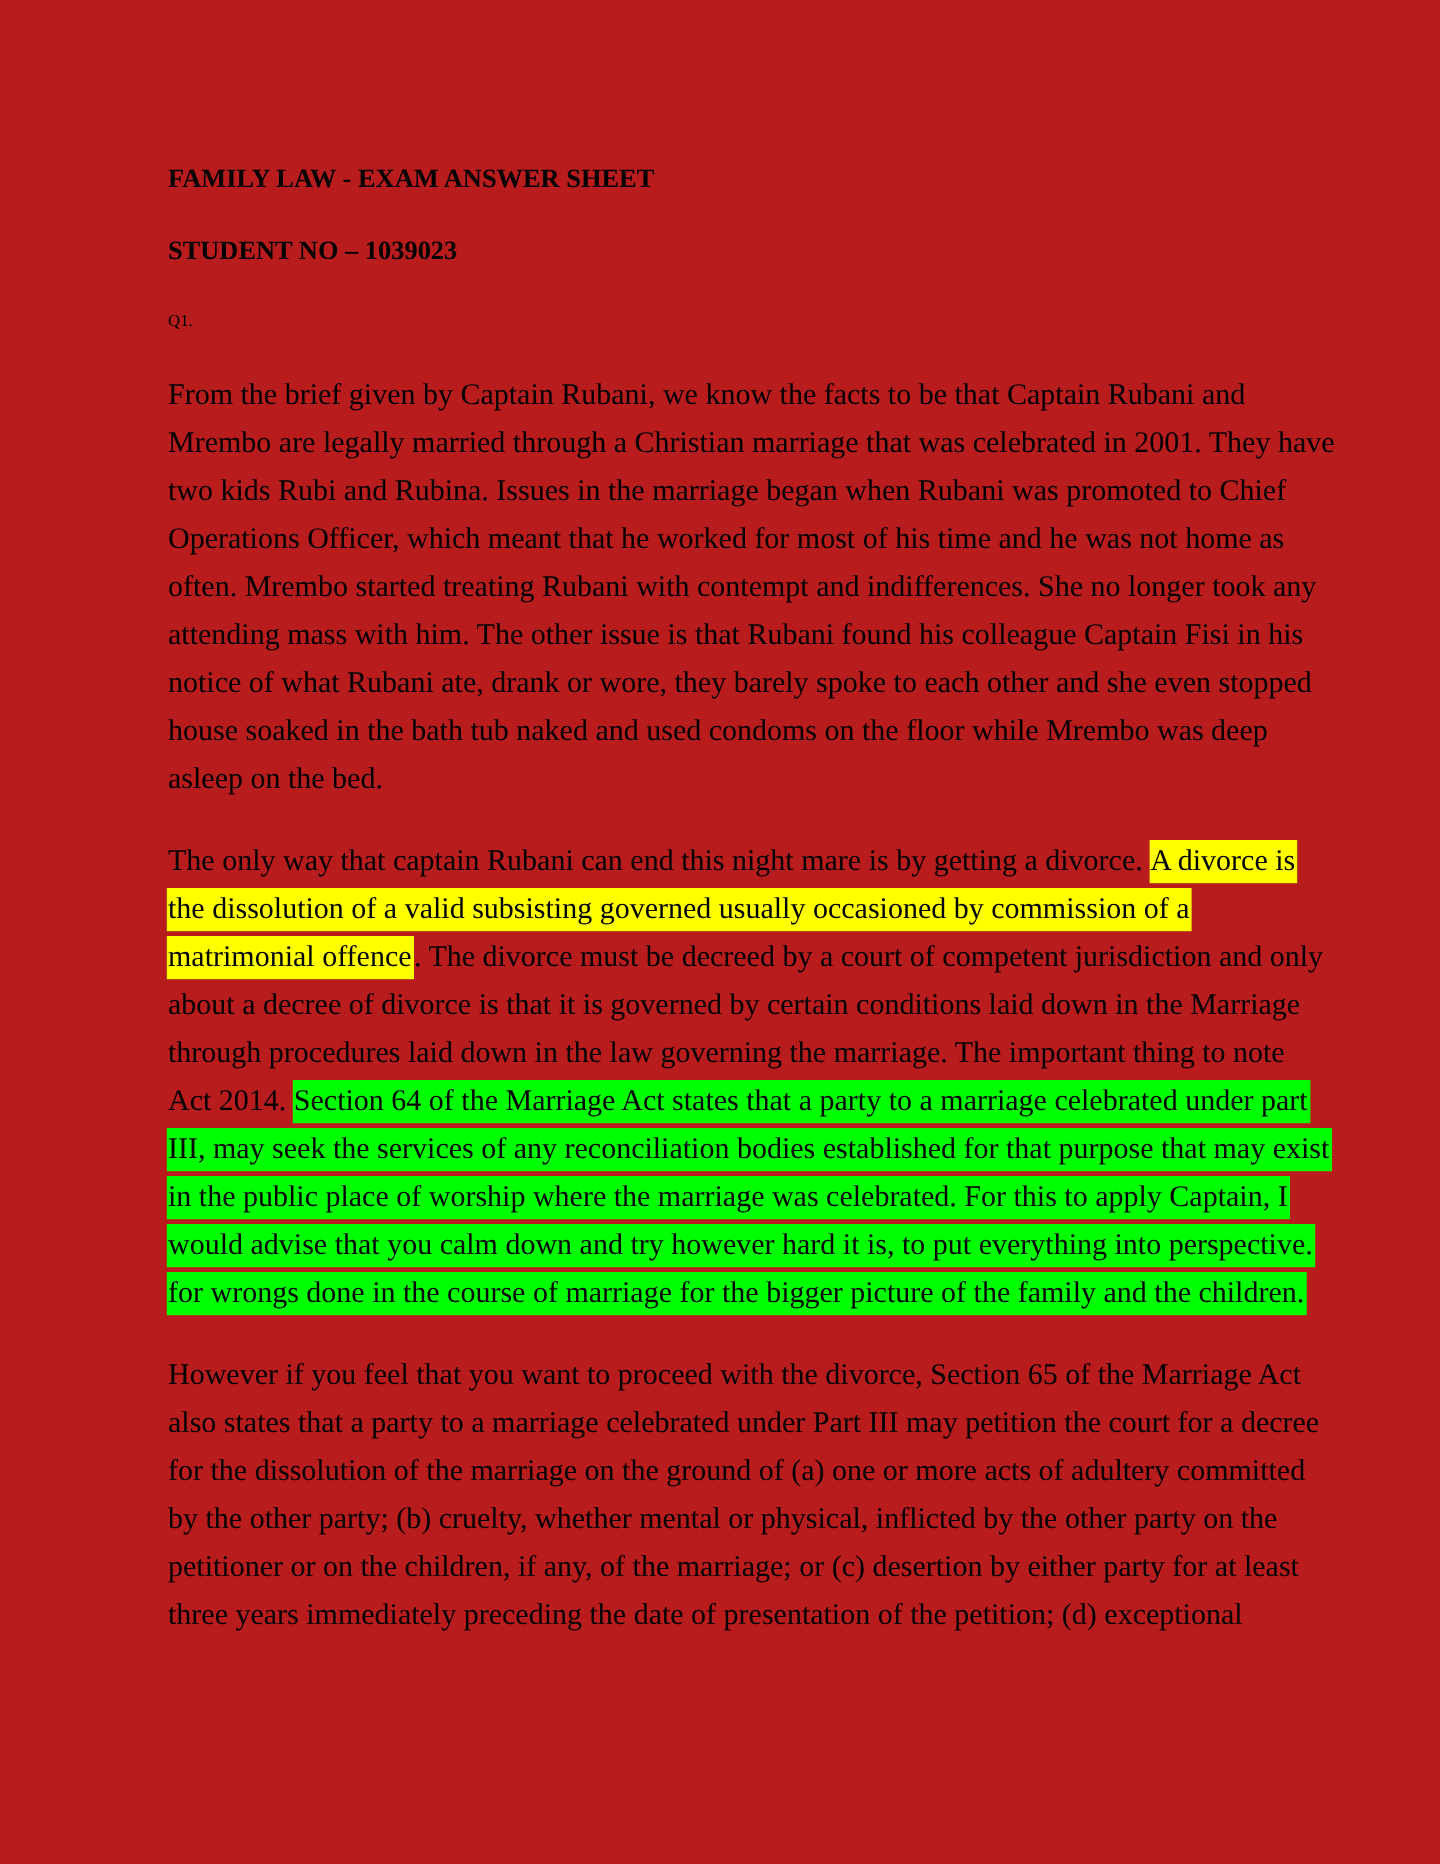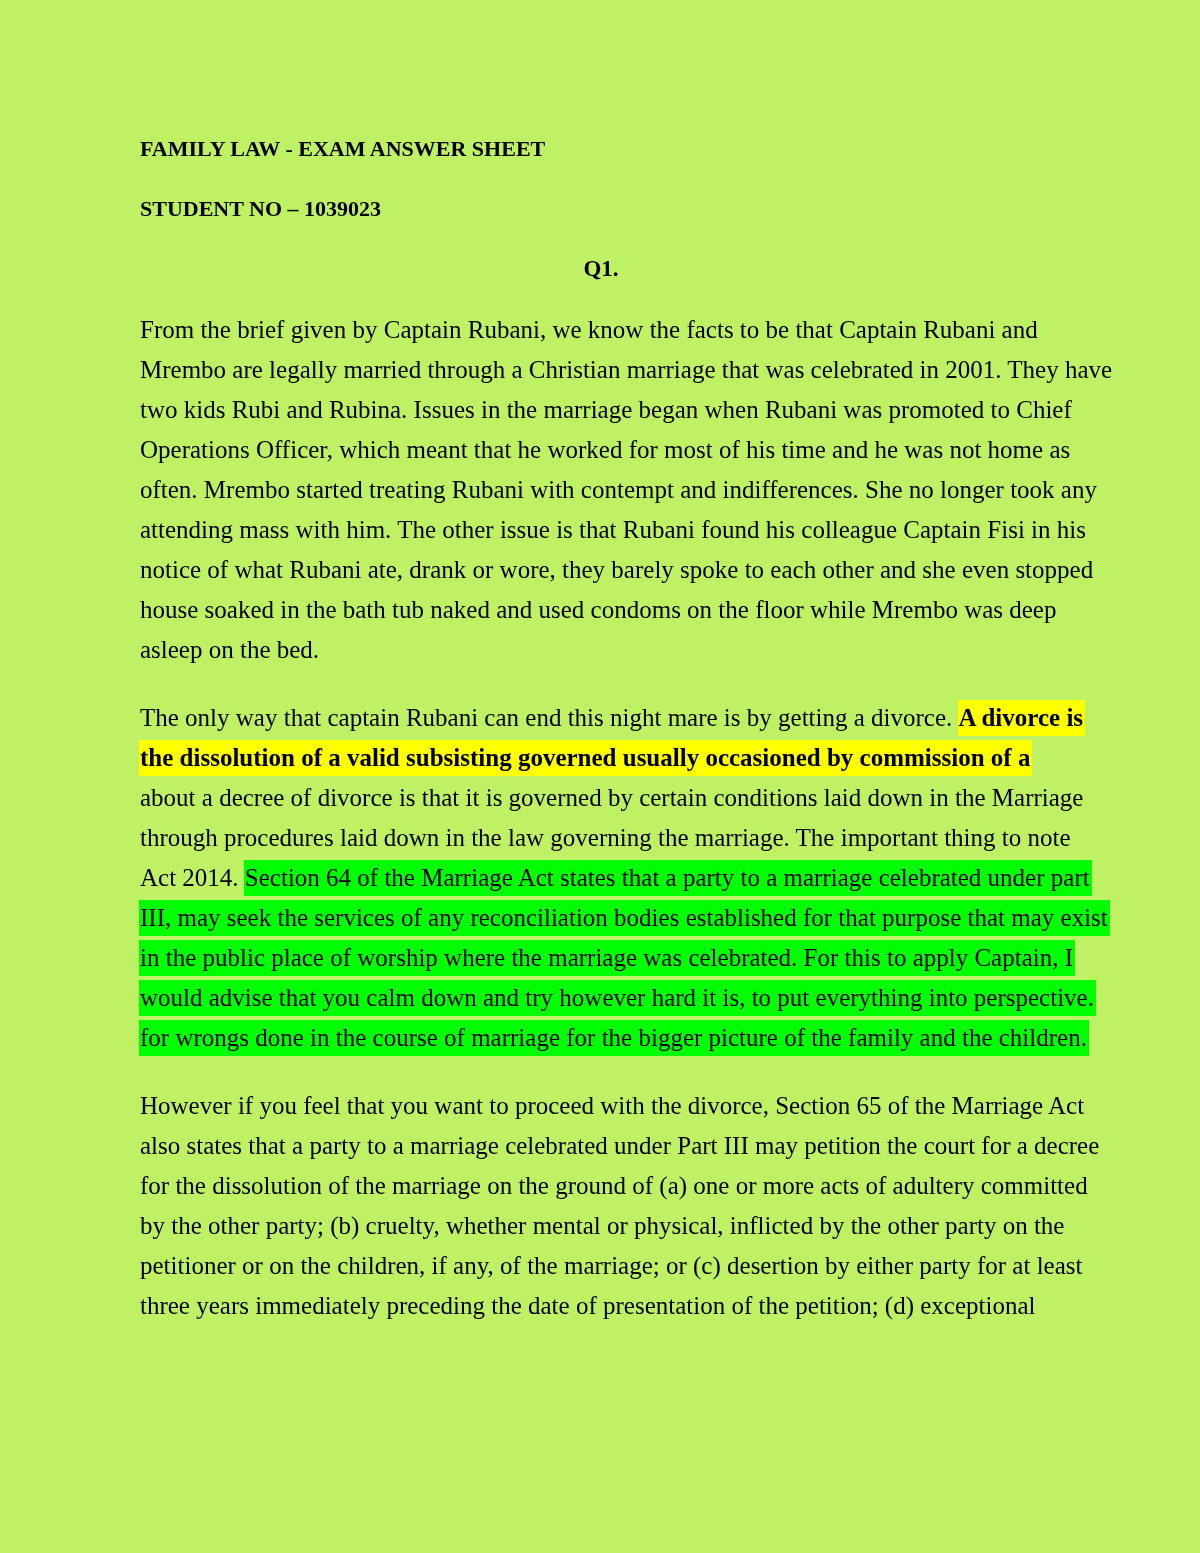--- a/index.html
+++ b/index.html
@@ -3,21 +3,21 @@
 <meta charset="utf-8">
 <style>
   html, body {
     margin: 0;
     padding: 0;
     background: #ffffff;
   }
   .doc-page {
     width: 1200px;
     height: 1553px;
-    background: #bef264;
+    background: #b91c1c;
     box-sizing: border-box;
     padding: 134px 138px 0 140px;
     font-family: "Liberation Serif", "DejaVu Serif", serif;
     color: #000000;
     overflow: hidden;
   }
   .doc-title {
     font-size: 22px;
     font-weight: bold;
     line-height: 30px;
@@ -25,41 +25,40 @@
     white-space: pre;
   }
   .student-no {
     font-size: 22px;
     font-weight: bold;
     line-height: 30px;
     margin: 0 0 30px 0;
     white-space: pre;
   }
   .question-label {
-    font-size: 23px;
-    font-weight: bold;
+    font-size: 14px;
+    font-weight: normal;
     line-height: 30px;
     margin: 0 0 26px 0;
     white-space: pre;
-    text-align: center;
   }
   .para {
     margin: 0 0 28px 0;
   }
   .line {
     height: 40px;
     line-height: 40px;
     font-size: 25px;
     white-space: pre;
   }
   .hl {
     padding: 4px 2px 5px 1px;
     margin-left: -1px;
   }
-  .hl-yellow { background: var(--hl-yellow, #ffff00); font-weight: bold; }
+  .hl-yellow { background: var(--hl-yellow, #ffff00); }
   .hl-green  { background: var(--hl-green, #00ff00); }
 </style>
 </head>
 <body>
 
 <div class="doc-page">
   <div class="doc-title">FAMILY LAW - EXAM ANSWER SHEET</div>
   <div class="student-no">STUDENT NO – 1039023</div>
   <div class="question-label">Q1.</div>
   <div>
@@ -70,20 +69,21 @@
         <div class="line"><span>Operations Officer, which meant that he worked for most of his time and he was not home as</span></div>
         <div class="line"><span>often. Mrembo started treating Rubani with contempt and indifferences. She no longer took any</span></div>
         <div class="line"><span>attending mass with him. The other issue is that Rubani found his colleague Captain Fisi in his</span></div>
         <div class="line"><span>notice of what Rubani ate, drank or wore, they barely spoke to each other and she even stopped</span></div>
         <div class="line"><span>house soaked in the bath tub naked and used condoms on the floor while Mrembo was deep</span></div>
         <div class="line"><span>asleep on the bed.</span></div>
       </div>
       <div class="para">
         <div class="line"><span>The only way that captain Rubani can end this night mare is by getting a divorce. </span><span class="hl hl-yellow">A divorce is</span></div>
         <div class="line"><span class="hl hl-yellow">the dissolution of a valid subsisting governed usually occasioned by commission of a</span></div>
+        <div class="line"><span class="hl hl-yellow">matrimonial offence</span><span>. The divorce must be decreed by a court of competent jurisdiction and only</span></div>
         <div class="line"><span>about a decree of divorce is that it is governed by certain conditions laid down in the Marriage</span></div>
         <div class="line"><span>through procedures laid down in the law governing the marriage. The important thing to note</span></div>
         <div class="line"><span>Act 2014. </span><span class="hl hl-green">Section 64 of the Marriage Act states that a party to a marriage celebrated under part</span></div>
         <div class="line"><span class="hl hl-green">III, may seek the services of any reconciliation bodies established for that purpose that may exist</span></div>
         <div class="line"><span class="hl hl-green">in the public place of worship where the marriage was celebrated. For this to apply Captain, I</span></div>
         <div class="line"><span class="hl hl-green">would advise that you calm down and try however hard it is, to put everything into perspective.</span></div>
         <div class="line"><span class="hl hl-green">for wrongs done in the course of marriage for the bigger picture of the family and the children.</span></div>
       </div>
       <div class="para">
         <div class="line"><span>However if you feel that you want to proceed with the divorce, Section 65 of the Marriage Act</span></div>

